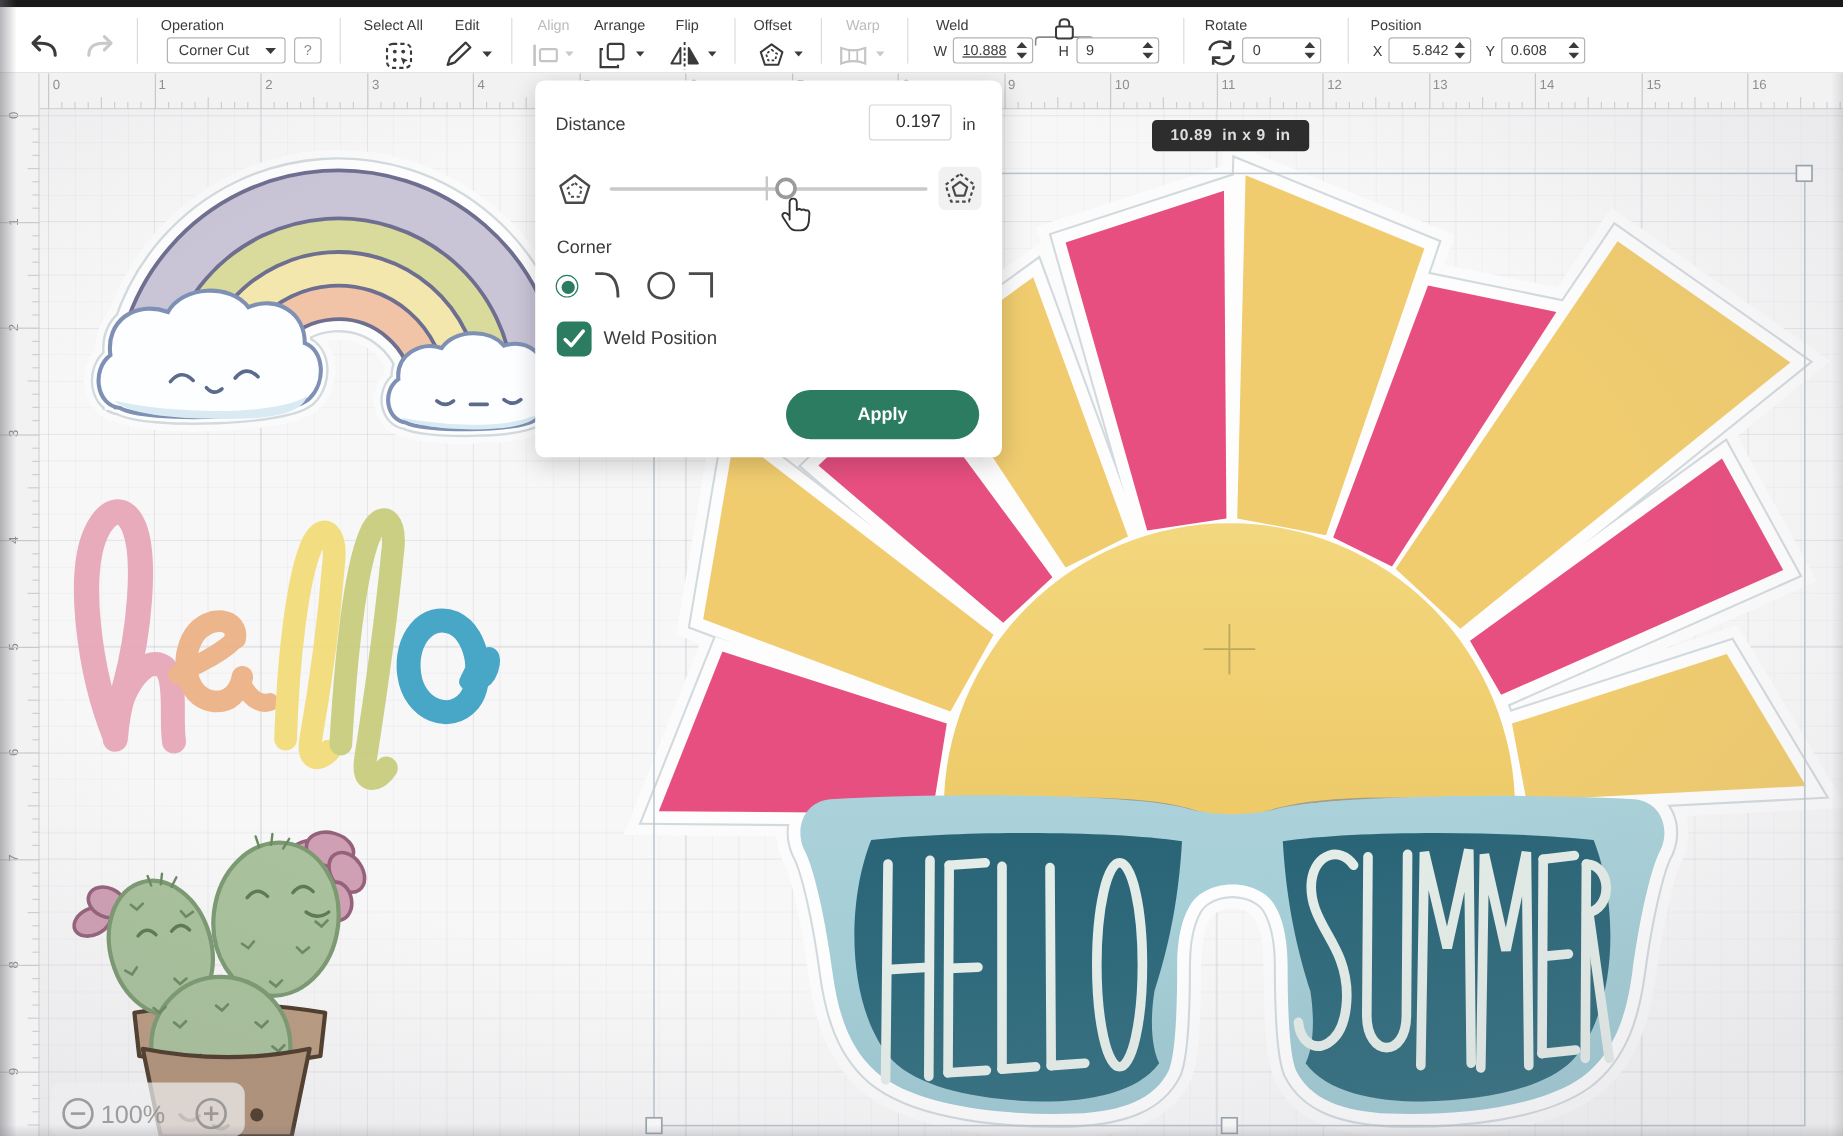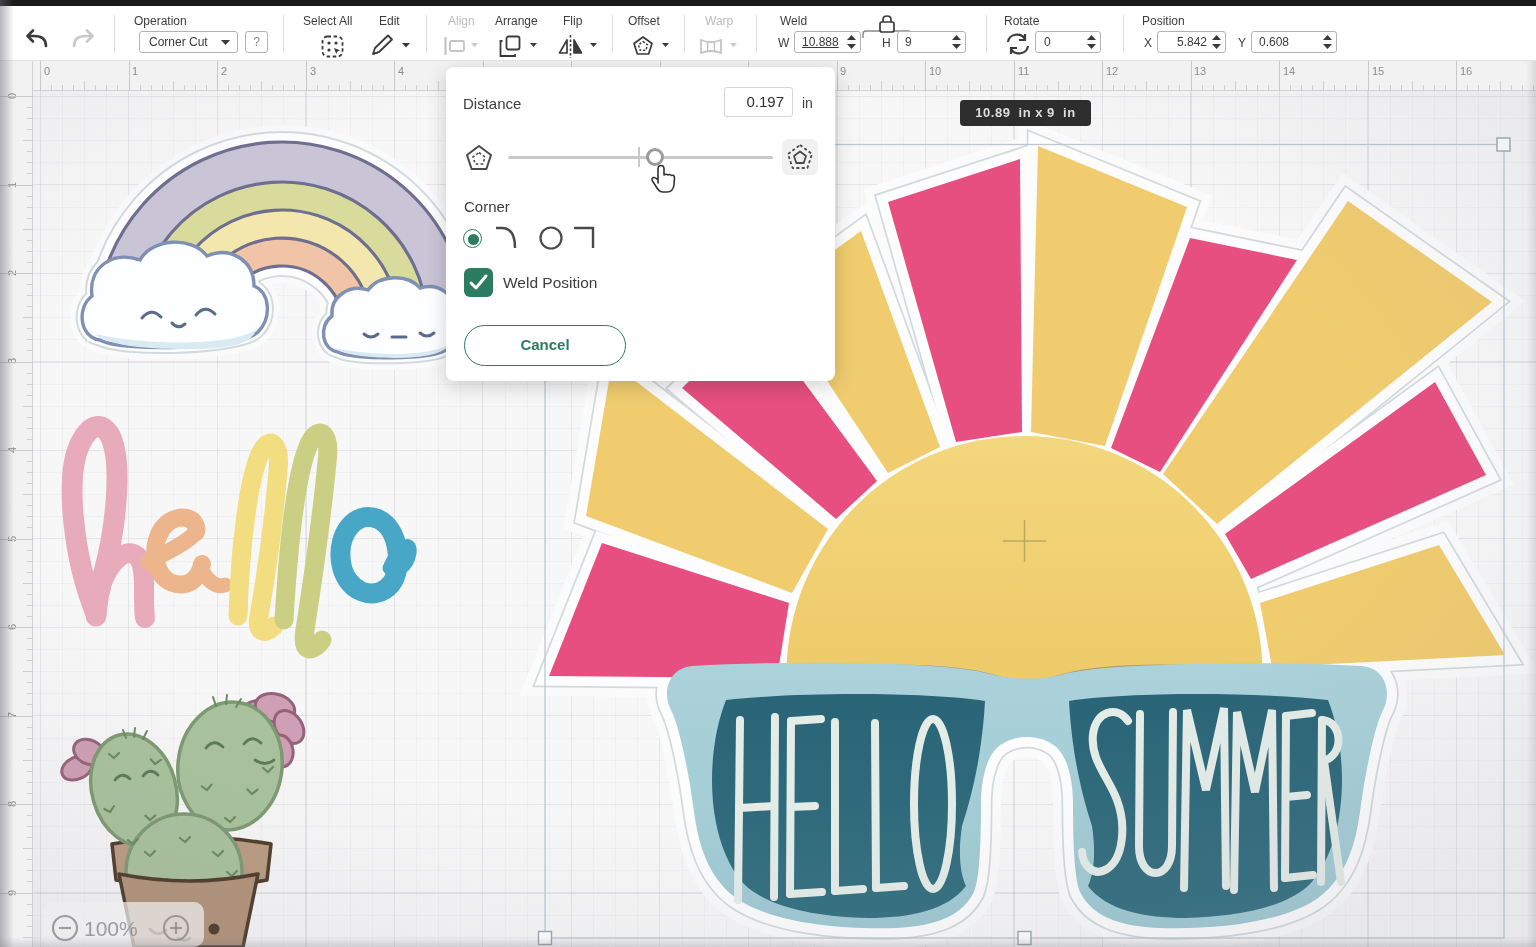--- a/index.html
+++ b/index.html
@@ -528,21 +528,21 @@
       <circle cx="13" cy="13" r="10.5" fill="none" stroke="#4a4a4a" stroke-width="2.2"></circle>
     </svg>
     <svg style="position:absolute;left:126px;top:158px" width="26" height="26" viewBox="0 0 26 26">
       <path d="M2,3 L21,3 L21,23" fill="none" stroke="#4a4a4a" stroke-width="2.4"></path>
     </svg>
     <div style="position:absolute;left:18px;top:201px;width:29px;height:29px;background:#2b7c60;border-radius:6px;"></div>
     <svg style="position:absolute;left:22px;top:206px" width="21" height="19" viewBox="0 0 21 19">
       <path d="M3,10 L8,15 L18,3" fill="none" stroke="#fff" stroke-width="3" stroke-linecap="round" stroke-linejoin="round"></path>
     </svg>
     <div style="position:absolute;left:57px;top:207px;font-size:15.5px;color:#3d3d3d;">Weld Position</div>
-    <div style="position:absolute;left:18px;top:258px;width:162px;height:41px;border:1.6px solid #2b7c60;border-radius:21px;background:#fff;color:#2b7c60;font-size:15px;font-weight:bold;text-align:center;line-height:38px;">Cancel</div>
+    <div style="position:absolute;left:209px;top:258px;width:161px;height:41px;border-radius:21px;background:#2b7c60;color:#fff;font-size:15px;font-weight:bold;text-align:center;line-height:41px;">Apply</div>
   </div>
   <div id="topbar"></div>
   <div id="toolbar">
     <svg class="icn" style="left:24px;top:22px" width="28" height="24" viewBox="0 0 28 24">
       <path d="M22,18 C22,11 17,8 10,8 L4,8" fill="none" stroke="#3a3a3a" stroke-width="2.6" stroke-linecap="round"></path>
       <path d="M9,2.5 L3.5,8 L9,13.5" fill="none" stroke="#3a3a3a" stroke-width="2.6" stroke-linecap="round" stroke-linejoin="round"></path>
     </svg>
     <svg class="icn" style="left:68px;top:22px" width="28" height="24" viewBox="0 0 28 24">
       <path d="M6,18 C6,11 11,8 18,8 L24,8" fill="none" stroke="#c9c9c9" stroke-width="2.6" stroke-linecap="round"></path>
       <path d="M19,2.5 L24.5,8 L19,13.5" fill="none" stroke="#c9c9c9" stroke-width="2.6" stroke-linecap="round" stroke-linejoin="round"></path>
@@ -648,21 +648,21 @@
     <div class="tlabel" style="left:1142px">Position</div>
     <div class="tlabel" style="left:1144px;top:30px">X</div>
     <div class="ibox" style="left:1157px;width:69px;">
         <span style="position:absolute;left:7px;top:3px;margin-left:12px;">5.842</span>
       <svg style="position:absolute;right:4px;top:3px" width="9" height="14">
           <path d="M0,5 L4.5,0 L9,5 Z" fill="#3a3a3a"></path>
           <path d="M0,9 L4.5,14 L9,9 Z" fill="#3a3a3a"></path>
         </svg>
       </div>
     <div class="tlabel" style="left:1238px;top:30px">Y</div>
-    <div class="ibox" style="left:1251px;width:86px;">
+    <div class="ibox" style="left:1251px;width:70px;">
         <span style="position:absolute;left:7px;top:3px;">0.608</span>
       <svg style="position:absolute;right:4px;top:3px" width="9" height="14">
           <path d="M0,5 L4.5,0 L9,5 Z" fill="#3a3a3a"></path>
           <path d="M0,9 L4.5,14 L9,9 Z" fill="#3a3a3a"></path>
         </svg>
       </div>
   </div>
   <div id="zoomctl" style="position:absolute;left:42px;top:902px;width:162px;height:45px;background:rgba(238,238,240,0.72);border-radius:10px;"></div>
   <svg style="position:absolute;left:50px;top:910px" width="150" height="37" viewBox="0 0 150 37" opacity="0.85">
     <circle cx="15" cy="18" r="12" fill="none" stroke="#8f8f8f" stroke-width="2.2"></circle>

